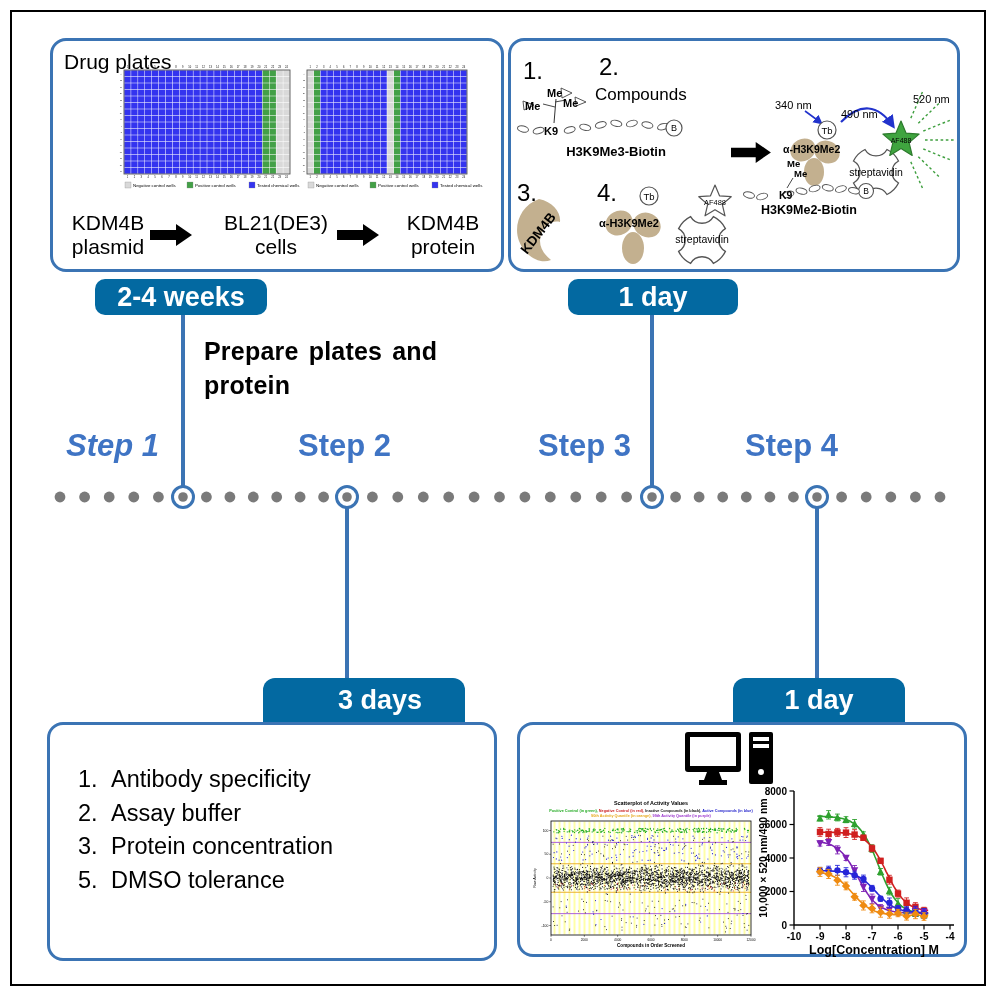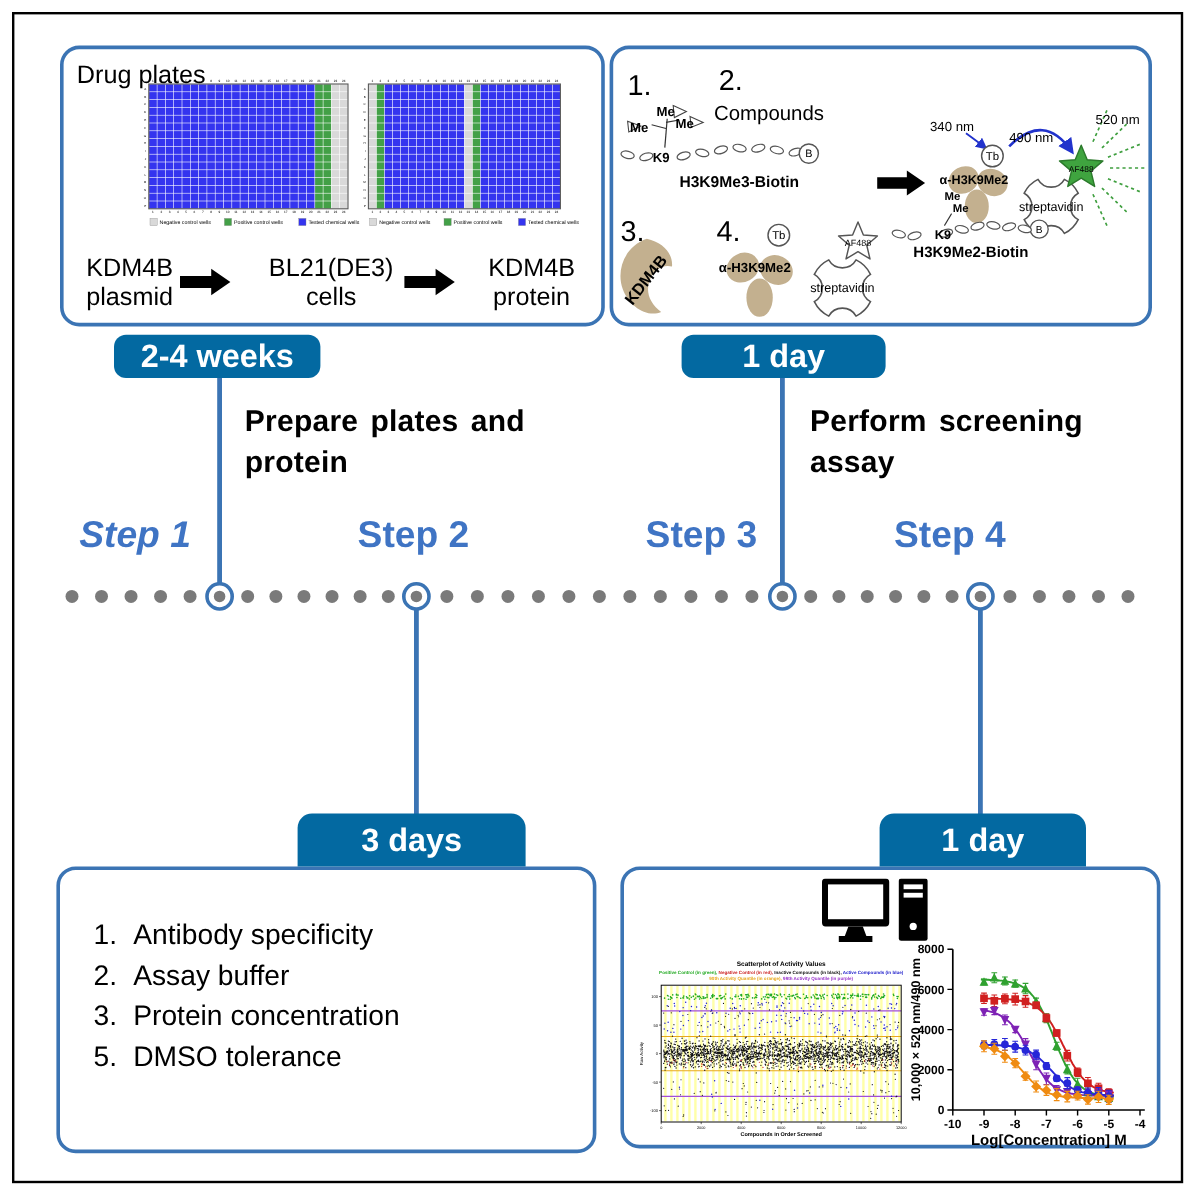--- a/index.html
+++ b/index.html
@@ -1048,27 +1048,25 @@
       <text x="283" y="136" font-size="9.5" font-weight="600">Me</text>
       <text x="268" y="158" font-size="10.5" font-weight="600">K9</text>
       <text x="355" y="153" font-size="8.5" text-anchor="middle">B</text>
       <text x="365" y="134.5" font-size="10.5" text-anchor="middle">streptavidin</text>
       <text x="298" y="173" font-size="12.5" font-weight="600" text-anchor="middle">H3K9Me2-Biotin</text>
     </svg>
   </div>
 
   <div class="badge top" style="left:95px;top:279px;width:172px;">2-4 weeks</div>
   <div class="badge top" style="left:568px;top:279px;width:170px;">1 day</div>
-  <div class="badge bottom" style="left:248px;top:678px;width:190px;">3 days</div>
+  <div class="badge bottom" style="left:263px;top:678px;width:170px;padding-left:32px;">3 days</div>
   <div class="badge bottom" style="left:733px;top:678px;width:172px;">1 day</div>
 
   <div class="annot" style="left:204px;top:334px;">Prepare plates and
 protein</div>
-  <div class="annot" style="left:675px;top:334px;">Perform screening
-assay</div>
 
   <div class="step-label" style="left:66px;top:428px;font-style:italic;">Step 1</div>
   <div class="step-label" style="left:298px;top:428px;">Step 2</div>
   <div class="step-label" style="left:538px;top:428px;">Step 3</div>
   <div class="step-label" style="left:745px;top:428px;">Step 4</div>
 
   <svg id="timeline-svg" width="916" height="56" viewBox="0 0 916 56" style="position:absolute;left:40px;top:470px;z-index:2;">
       <circle cx="20.0" cy="27" r="5.4" fill="#7a7a7a"></circle>
       <circle cx="44.6" cy="27" r="5.4" fill="#7a7a7a"></circle>
       <circle cx="69.2" cy="27" r="5.4" fill="#7a7a7a"></circle>

